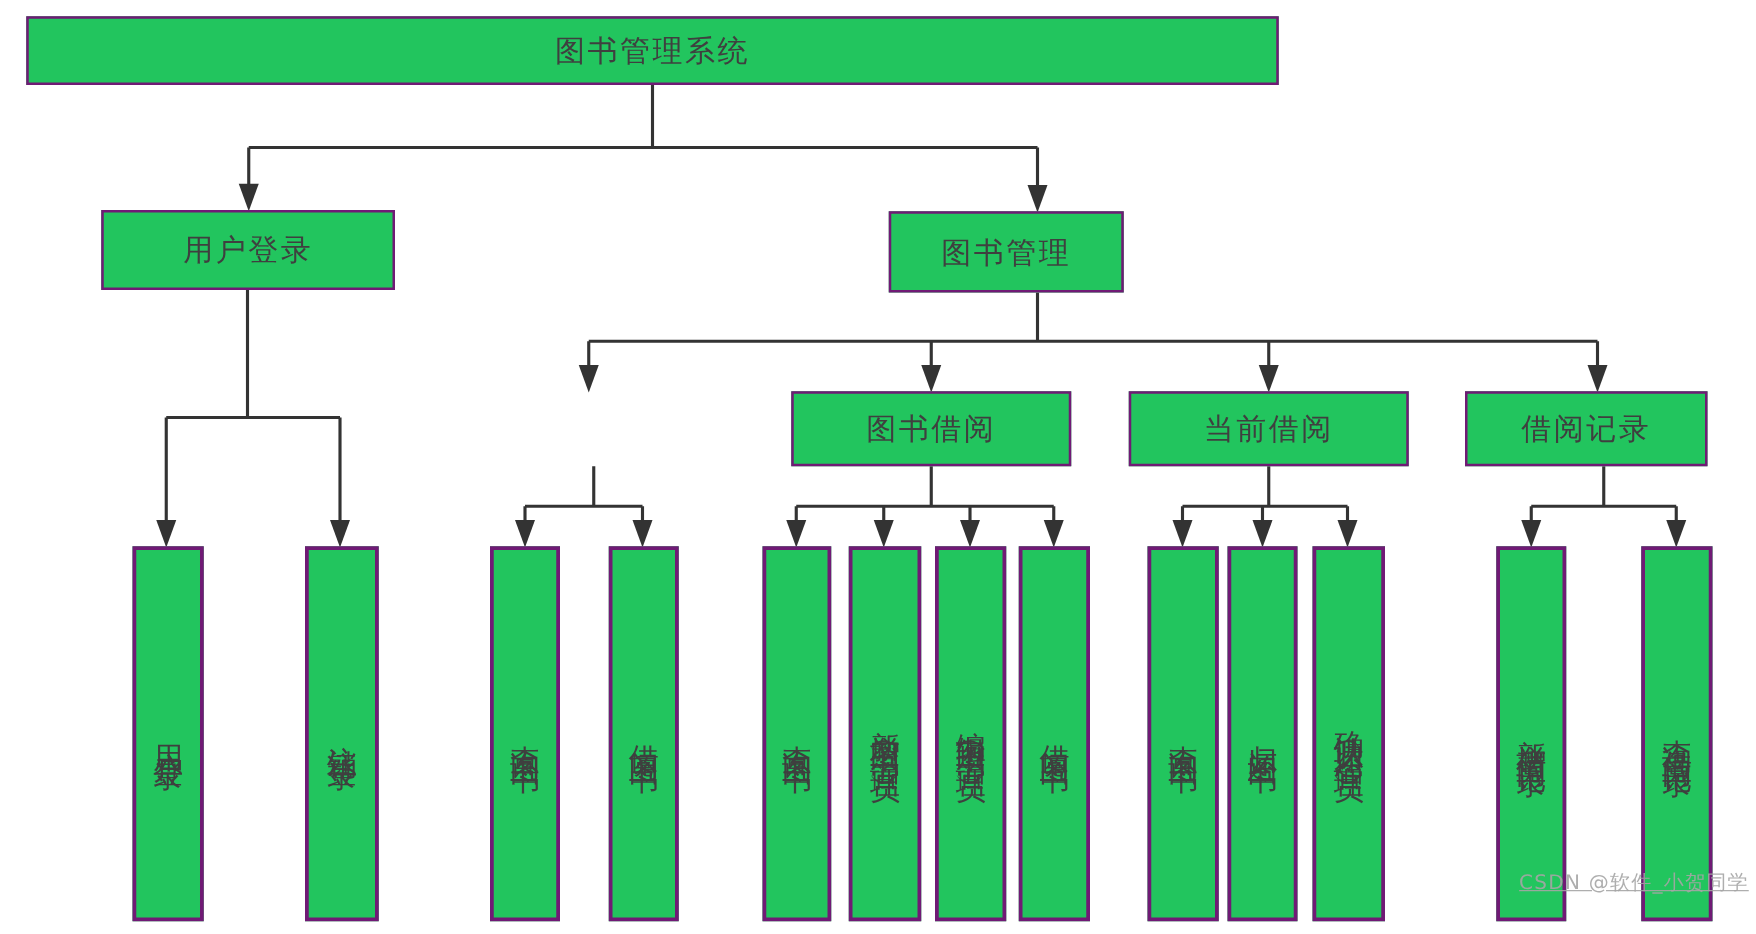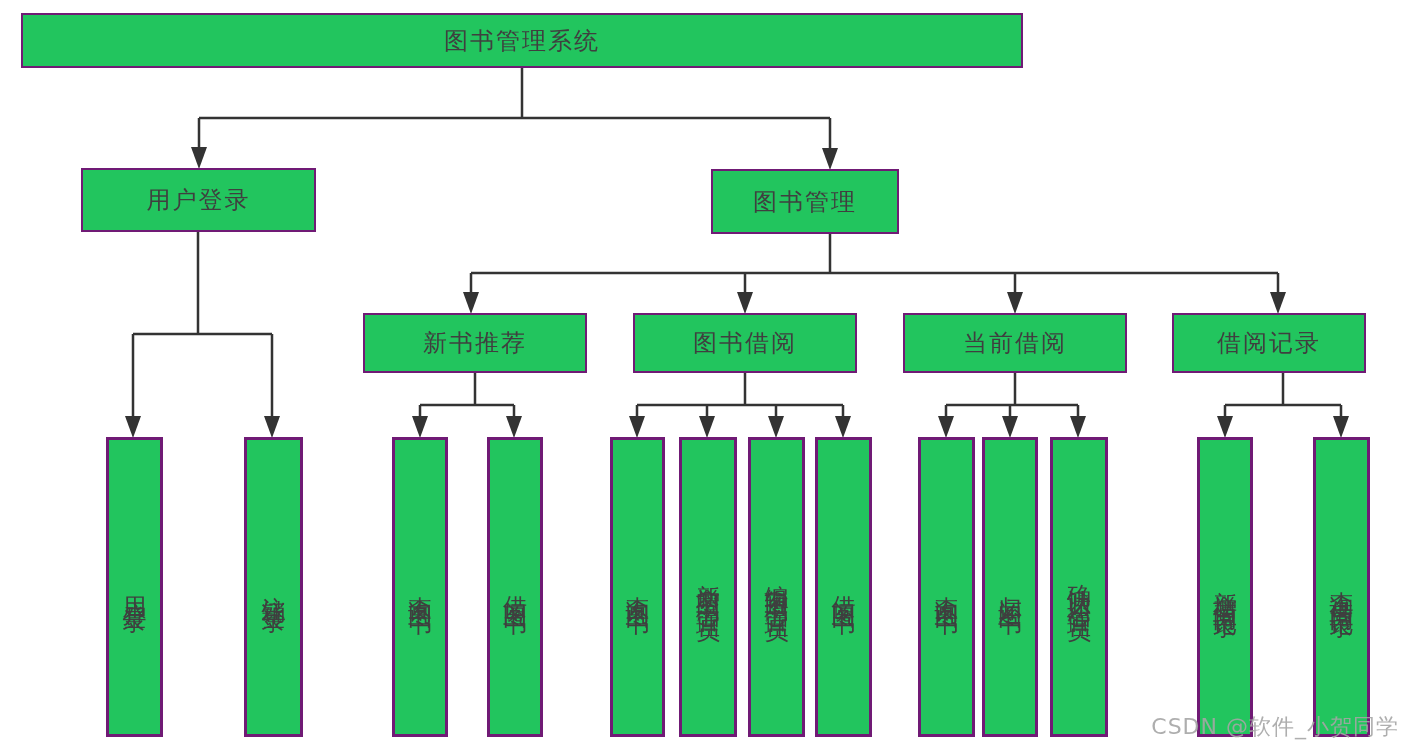--- a/index.html
+++ b/index.html
@@ -52,26 +52,27 @@
   #leaf-bw-1{left:679px;width:58px;}
   #leaf-bw-2{left:748px;width:57px;}
   #leaf-bw-3{left:815px;width:57px;}
   #leaf-cur-0{left:918px;width:57px;}
   #leaf-cur-1{left:982px;width:56px;}
   #leaf-cur-2{left:1050px;width:58px;}
   #leaf-rec-0{left:1197px;width:56px;}
   #leaf-rec-1{left:1313px;width:57px;}
   #watermark{
     position:absolute;
-    right:6px;top:712px;
-    font-size:22px;
+    right:6px;top:696px;
+    font-size:16px;
     color:rgba(165,165,165,0.9);
     letter-spacing:1px;
     z-index:5;
     white-space:nowrap;
+    text-decoration:underline;
   }
 </style>
 </head>
 <body>
 
 <div id="canvas">
 
   <svg id="connector-layer" viewBox="0 0 1405 747" xmlns="http://www.w3.org/2000/svg">
     <g stroke="#333333" stroke-width="2.5" fill="none">
 
@@ -116,23 +117,20 @@
     <span>图书管理系统</span>
   </div>
 
   <div class="node" id="node-user-login">
     <span>用户登录</span>
   </div>
   <div class="node" id="node-book-mgmt">
     <span>图书管理</span>
   </div>
 
-  <div class="node" id="node-l2-0">
-    <span>新书推荐</span>
-  </div>
   <div class="node" id="node-l2-2">
     <span>当前借阅</span>
   </div>
   <div class="node" id="node-l2-1">
     <span>图书借阅</span>
   </div>
   <div class="node" id="node-l2-3">
     <span>借阅记录</span>
   </div>
 

